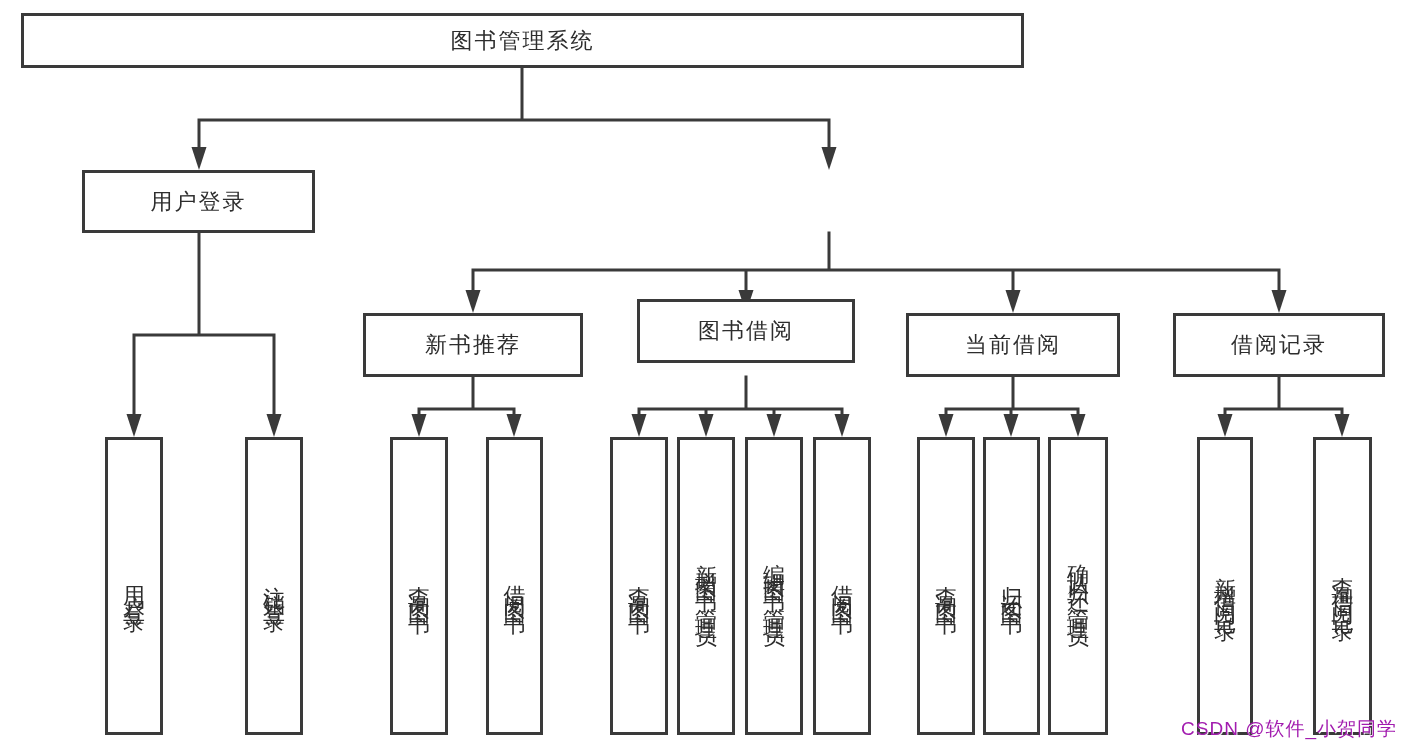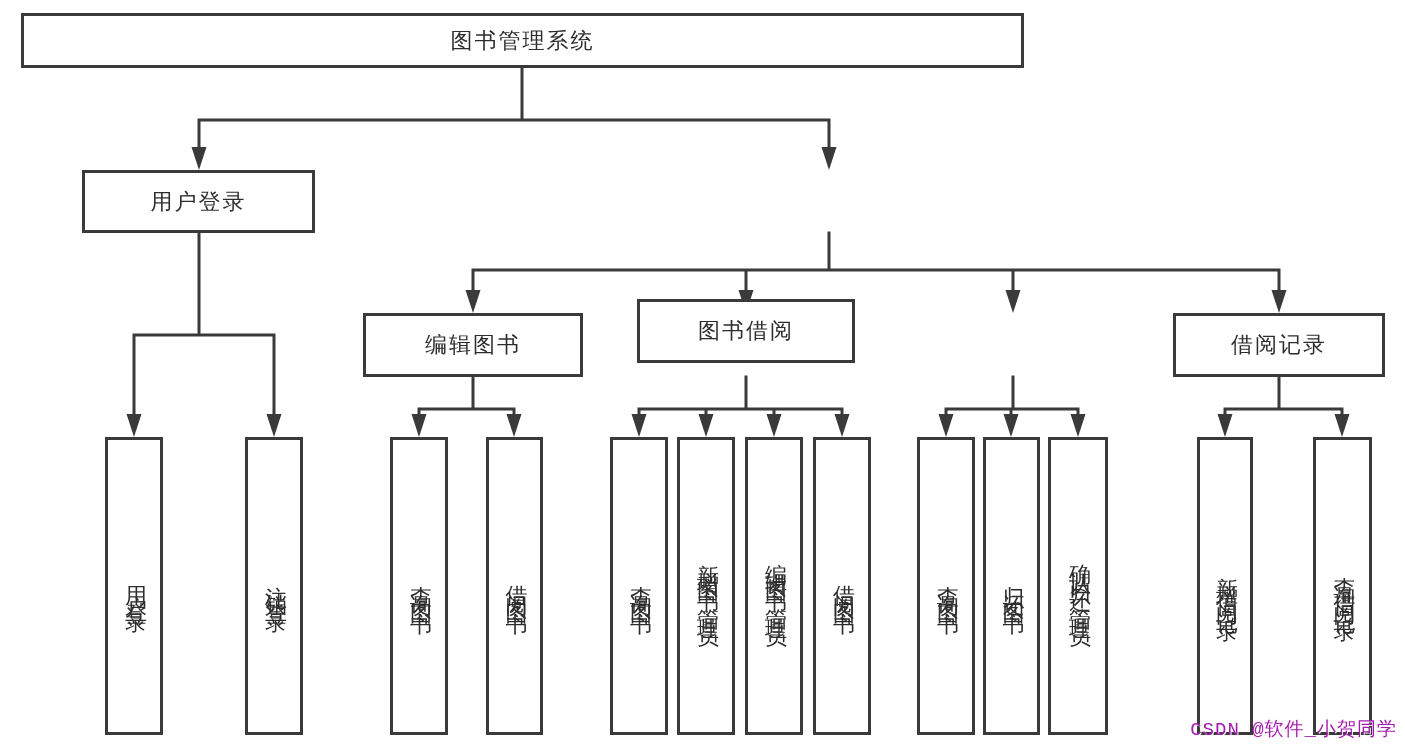--- a/index.html
+++ b/index.html
@@ -1,21 +1,21 @@
 <!DOCTYPE html>
 <html><head>
 <meta charset="utf-8">
 <style>
   html,body{margin:0;padding:0;background:#ffffff;}
   .stage{
     position:relative;
     width:1405px;height:747px;
     background:#ffffff;
     overflow:hidden;
-    font-family:Liberation Mono, monospace;
+    font-family:Liberation Sans, sans-serif;
   }
   .edges{position:absolute;left:0;top:0;}
   .node{
     position:absolute;
     box-sizing:border-box;
     border:3px solid #3a3a3a;
     background:#ffffff;
     display:flex;align-items:center;justify-content:center;
     font-size:22px;letter-spacing:2px;color:#2d2d2d;
     white-space:nowrap;
@@ -92,22 +92,23 @@
       <polygon points="1070.5,414 1085.5,414 1078,437"></polygon>
       <polygon points="1217.5,414 1232.5,414 1225,437"></polygon>
       <polygon points="1334.5,414 1349.5,414 1342,437"></polygon>
     </g>
   </svg>
 
   <div class="node" style="left:21px;top:13px;width:1003px;height:55px">图书管理系统</div>
 
   <div class="node" style="left:82px;top:170px;width:233px;height:63px">用户登录</div>
 
-  <div class="node" style="left:363px;top:313px;width:220px;height:64px">编辑图书</div>
+  <div class="node" style="left:363px;top:313px;width:220px;height:64px">新书推荐</div>
   <div class="node" style="left:637px;top:299px;width:218px;height:64px">图书借阅</div>
+  <div class="node" style="left:906px;top:313px;width:214px;height:64px">当前借阅</div>
   <div class="node" style="left:1173px;top:313px;width:212px;height:64px">借阅记录</div>
 
   <div class="leaf" style="left:105px;width:58px">
     <span>用户登录</span>
   </div>
   <div class="leaf" style="left:245px;width:58px">
     <span>注销登录</span>
   </div>
 
   <div class="leaf" style="left:390px;width:58px">

